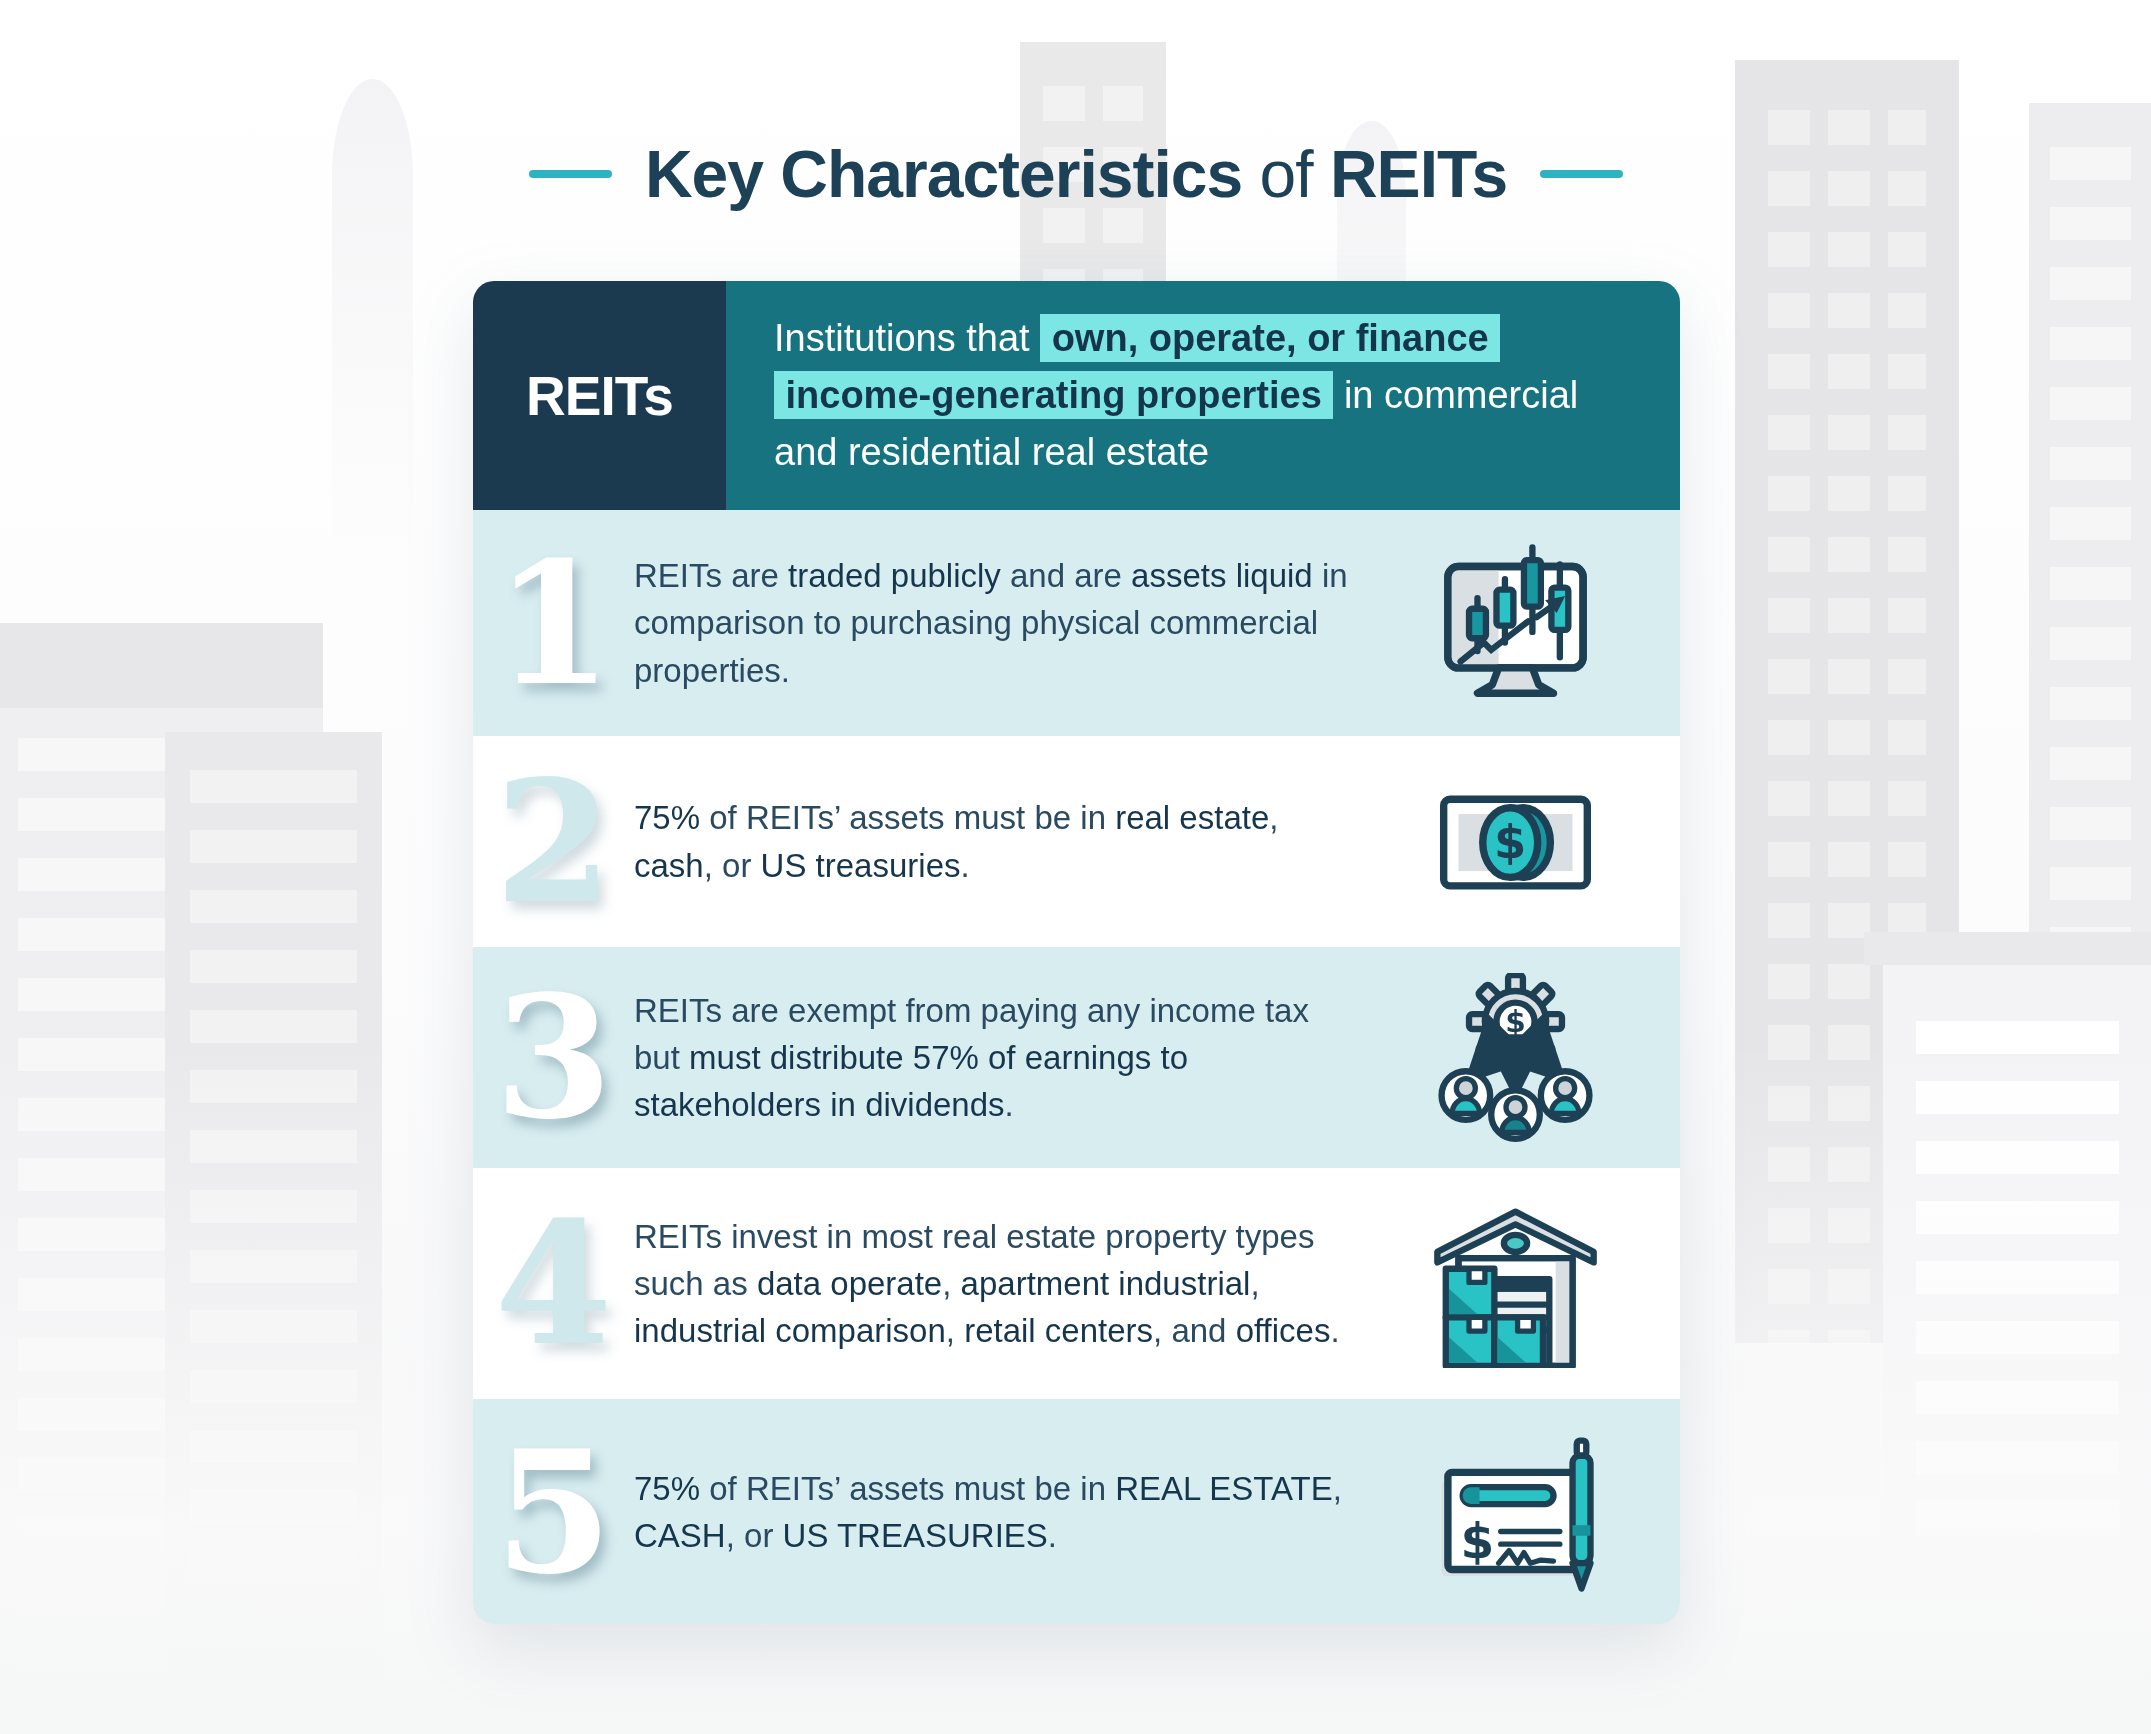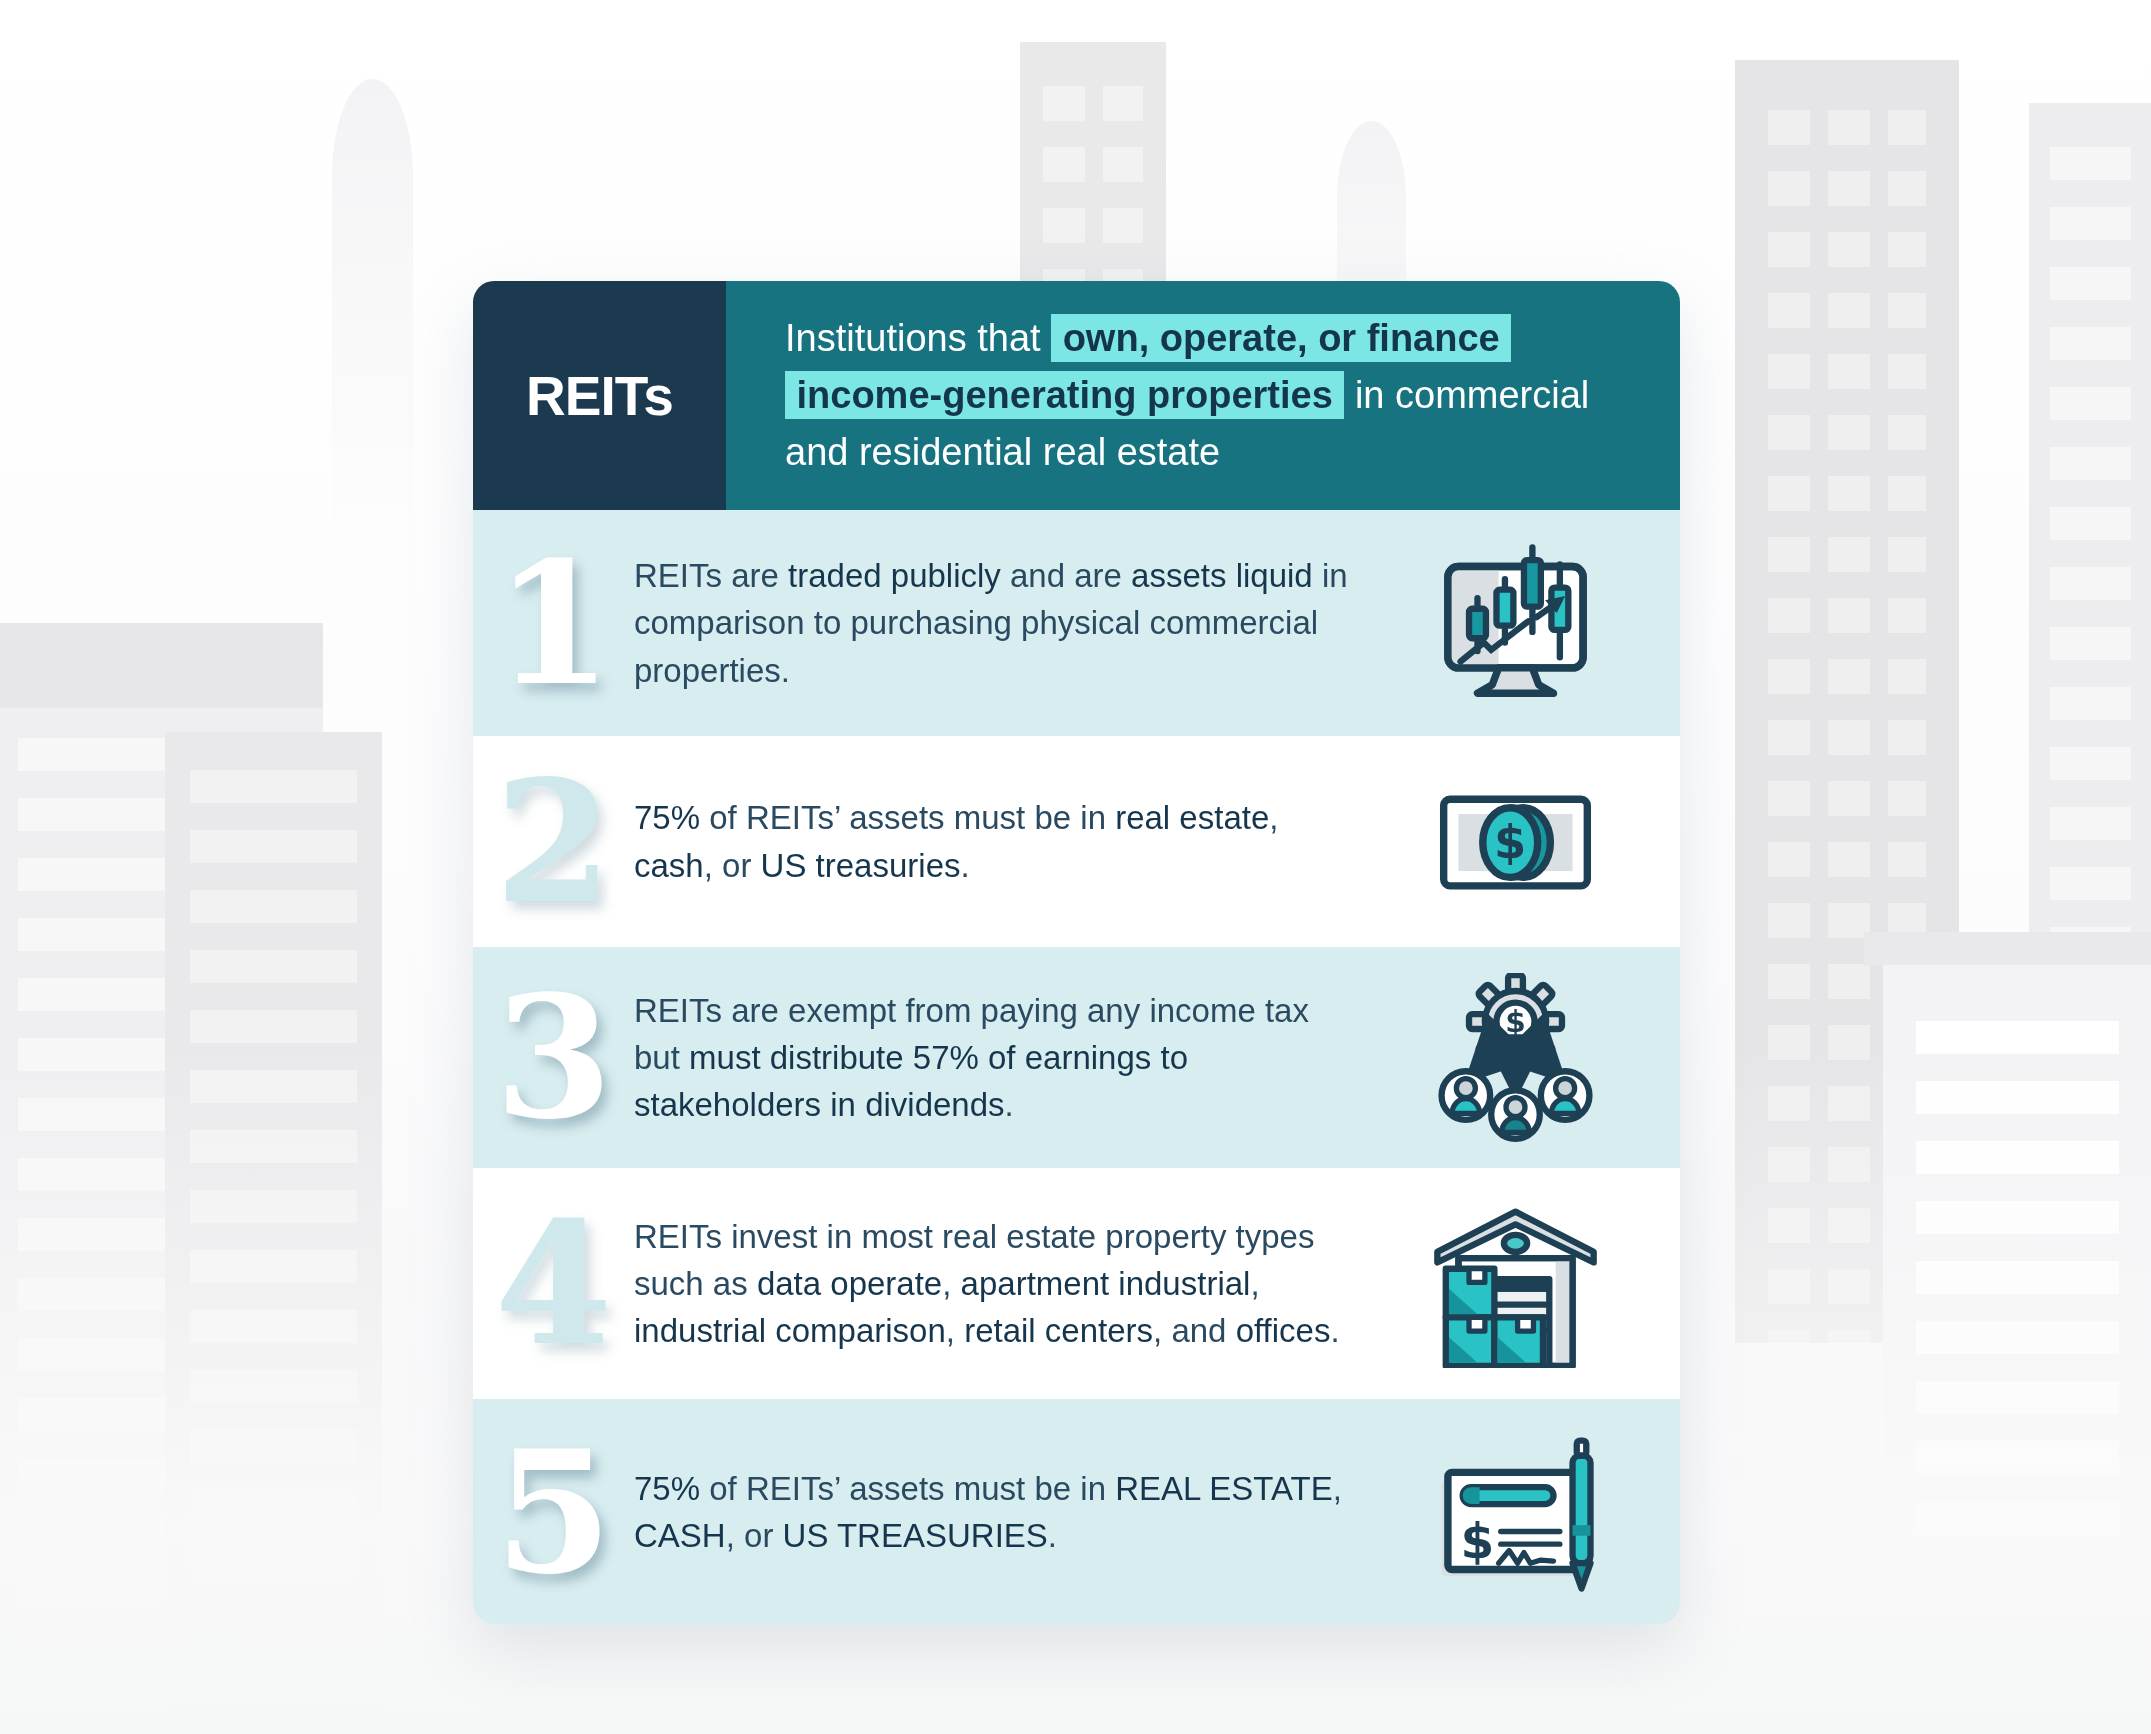--- a/index.html
+++ b/index.html
@@ -25,21 +25,21 @@
   .title-dash{width:83px;height:8.6px;border-radius:4.8px;background:var(--accent-teal,#2eb4c1);}
   .page-title{font-size:66px;letter-spacing:-1px;color:var(--title-navy,#1d4156);font-weight:400;white-space:nowrap;}
   .page-title .b{font-weight:700;}
   
   .card{position:absolute;left:473px;top:281px;width:1207px;height:1343px;z-index:5;
     border-radius:21px;overflow:hidden;box-shadow:0 23px 67px rgba(110,135,148,.18);}
   .hdr{display:flex;height:229px;}
   .hdr-label{width:253px;background:var(--header-navy,#1b3a50);display:flex;align-items:center;justify-content:center;
     color:#fff;font-weight:700;font-size:55px;letter-spacing:-1px;}
   .hdr-def{flex:1;background:var(--header-teal,#177380);display:flex;align-items:center;padding:0 44px;}
-  .hdr-def p{margin:15px;color:#fff;font-size:38px;line-height:1.5;}
+  .hdr-def p{margin:4px;color:#fff;font-size:38px;line-height:1.5;}
   .hdr-def .hl{background:var(--highlight-cyan,#7ce6e4);color:var(--highlight-text,#14364d);font-weight:700;
     padding:2.9px 11.5px;-webkit-box-decoration-break:clone;box-decoration-break:clone;}
   
   .row{display:flex;align-items:center;}
   .row.tint{background:var(--row-tint,#d8edf0);}
   .row.white{background:#ffffff;}
   .r1{height:226px}.r2{height:211px}.r3{height:221px}.r4{height:231px}.r5{height:226px}
   .num{width:161px;display:flex;align-items:center;justify-content:center;
     font-family:"DejaVu Serif",serif;font-weight:700;font-size:169px;line-height:1;}
   .tint .num{color:#ffffff;text-shadow:5.8px 7.7px 11.5px rgba(70,110,130,.38);}
@@ -70,20 +70,25 @@
     <div class="win" style="inset:44px 21px 0 21px;"></div>
   </div>
   <div class="bldg b-stripes" style="left:1883px;top:965px;width:269px;height:569px;background:#f3f3f5;--wc:#ffffff;">
     <div style="position:absolute;left:-19px;top:-33px;width:288px;height:33px;background:#e9e9eb;"></div>
     <div class="win" style="inset:56px 33px 0 33px;"></div>
   </div>
   <div class="spike" style="left:332px;top:79px;width:81px;height:538px;"></div>
   <div class="spike" style="left:1337px;top:121px;width:69px;height:423px;"></div>
   <div class="bg-fade"></div>
 
+  <div class="title-wrap">
+    <div class="title-dash"></div>
+    <div class="page-title"><span class="b">Key Characteristics</span><span> of </span><span class="b">REITs</span></div>
+    <div class="title-dash"></div>
+  </div>
 
   <div class="card">
 
     <div class="hdr">
       <div class="hdr-label">REITs</div>
       <div class="hdr-def">
         <p><span>Institutions that </span><span class="hl">own, operate, or finance income-generating properties</span><span> in commercial and residential real estate</span></p>
       </div>
     </div>
 

